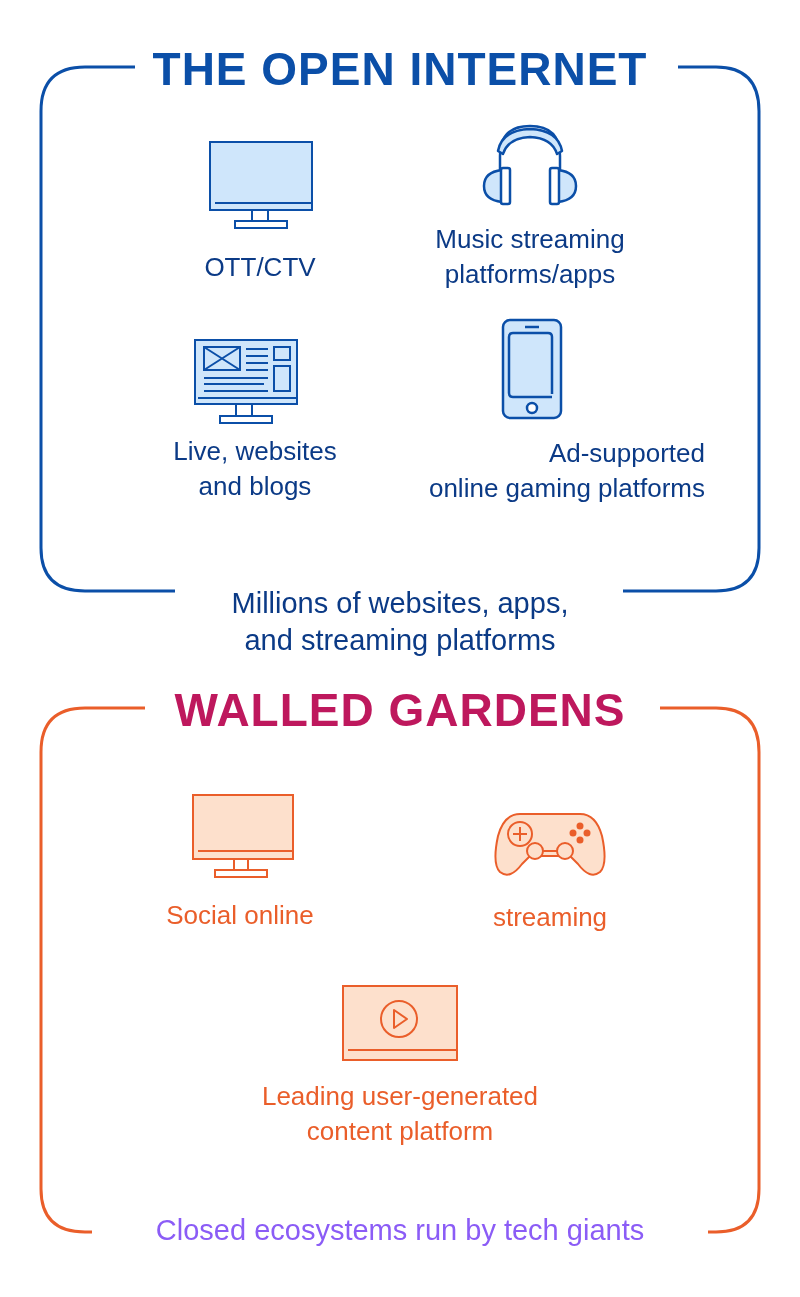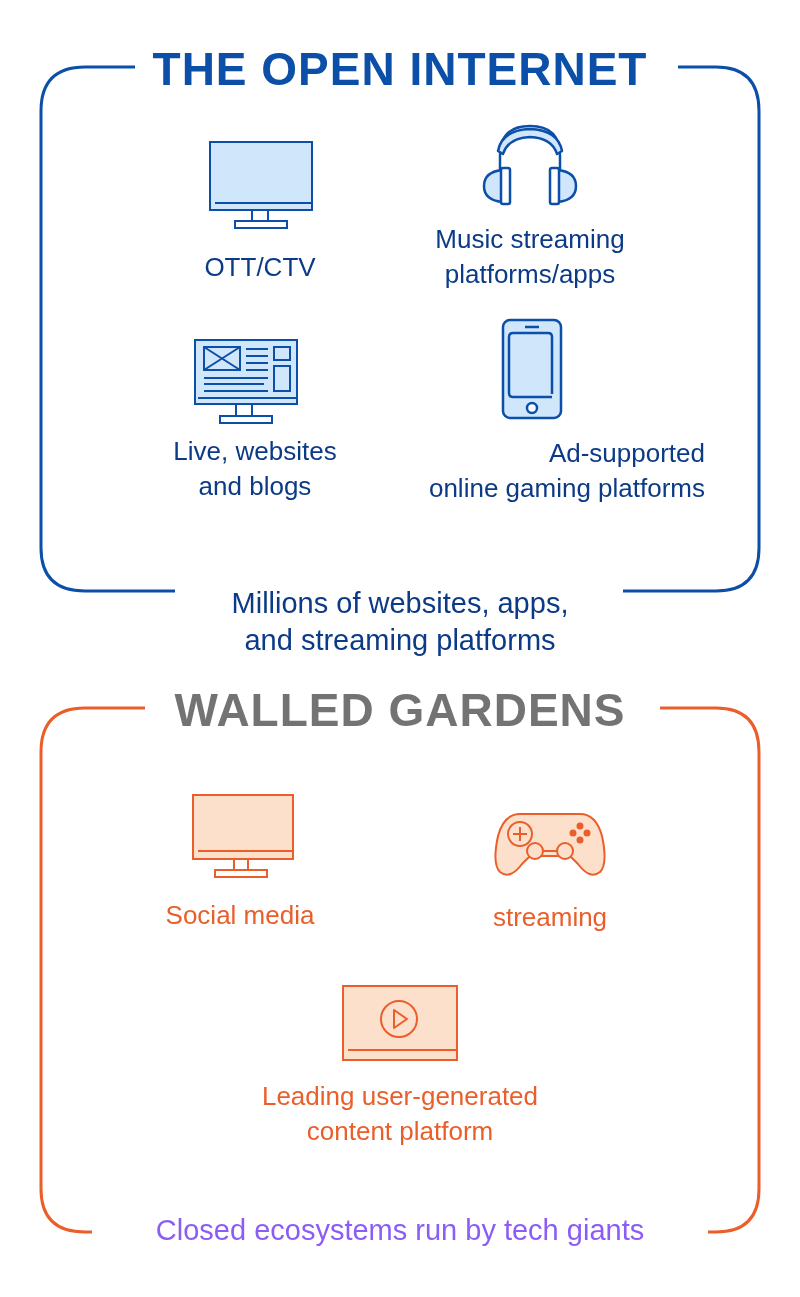--- a/index.html
+++ b/index.html
@@ -78,32 +78,32 @@
 <div class="caption blue-text" style="left:360px;top:436px;width:345px;text-align:right;">
   <div>Ad-supported</div>
   <div>online gaming platforms</div>
 </div>
 
 <div class="footer" style="top:554px;color:#0b3a86;margin-top:31px;">
   <div>Millions of websites, apps,</div>
   <div>and streaming platforms</div>
 </div>
 
-<div class="title" style="top:683px;color:#737373;">
+<div class="title" style="top:683px;color:#be185d;">
   <span>WALLED GARDENS</span>
 </div>
 
 <svg class="icon" style="left:190px;top:792px;" width="106" height="88" viewBox="0 0 106 88">
   <rect x="3" y="3" width="100" height="64" fill="#fde0cc" stroke="#ea5e2a" stroke-width="2"></rect>
   <line x1="8" y1="59" x2="103" y2="59" stroke="#ea5e2a" stroke-width="2"></line>
   <path d="M44 67 V78 M58 67 V78" stroke="#ea5e2a" stroke-width="2"></path>
   <rect x="25" y="78" width="52" height="7" fill="#fff" stroke="#ea5e2a" stroke-width="2"></rect>
 </svg>
 <div class="caption orange-text" style="left:140px;top:898px;width:200px;">
-  <div>Social media</div>
+  <div>Social online</div>
 </div>
 
 <svg class="icon" style="left:492px;top:808px;" width="116" height="72" viewBox="0 0 116 72">
   <path d="M28 6 H88 Q104 6 110 28 Q116 56 108 64 Q98 72 86 56 L78 48 H38 L30 56 Q18 72 8 64 Q0 56 6 28 Q12 6 28 6 Z" fill="#fde0cc" stroke="#ea5e2a" stroke-width="2" stroke-linejoin="round"></path>
   <circle cx="28" cy="26" r="12" fill="#fde0cc" stroke="#ea5e2a" stroke-width="2"></circle>
   <path d="M28 19 V33 M21 26 H35" stroke="#ea5e2a" stroke-width="2"></path>
   <circle cx="43" cy="43" r="8" fill="#fde0cc" stroke="#ea5e2a" stroke-width="2"></circle>
   <circle cx="73" cy="43" r="8" fill="#fde0cc" stroke="#ea5e2a" stroke-width="2"></circle>
   <line x1="51" y1="43" x2="65" y2="43" stroke="#ea5e2a" stroke-width="2"></line>
   <circle cx="88" cy="18" r="3.5" fill="#ea5e2a"></circle>

